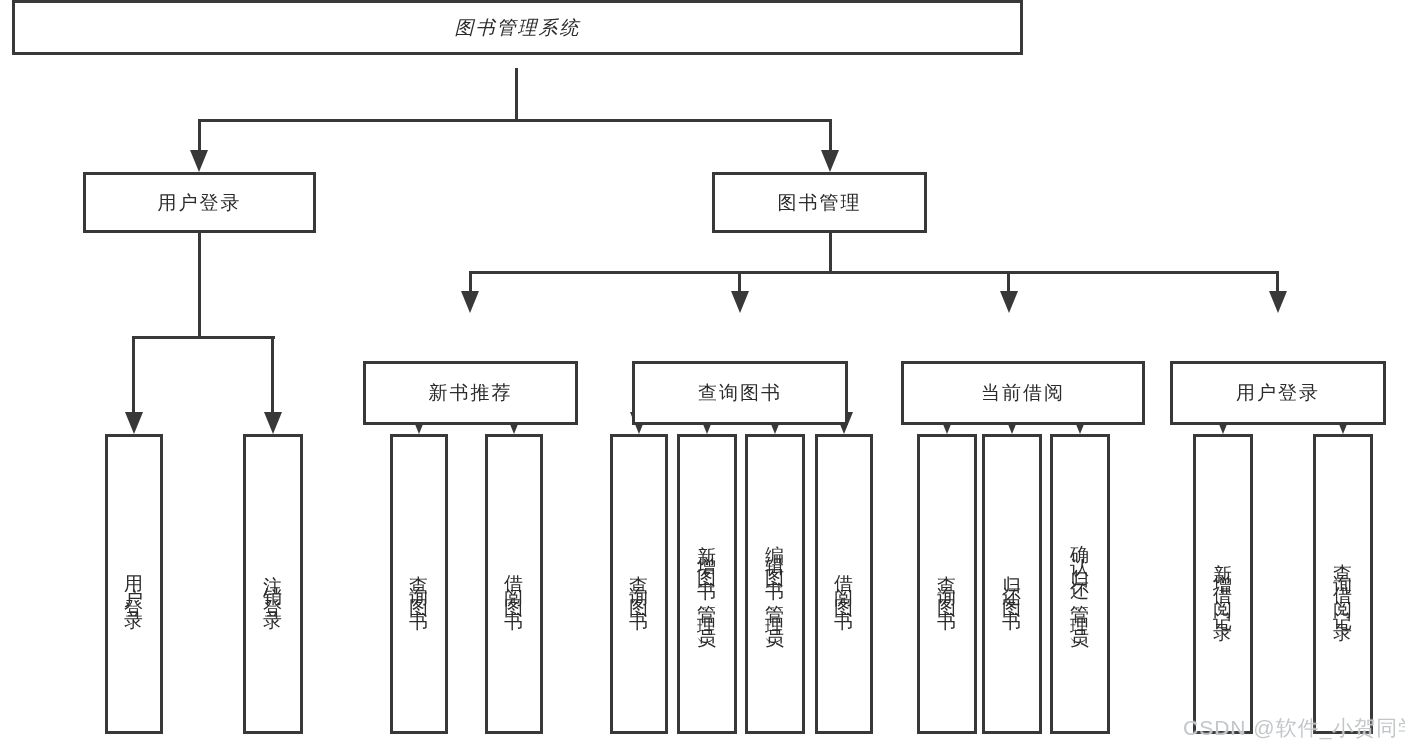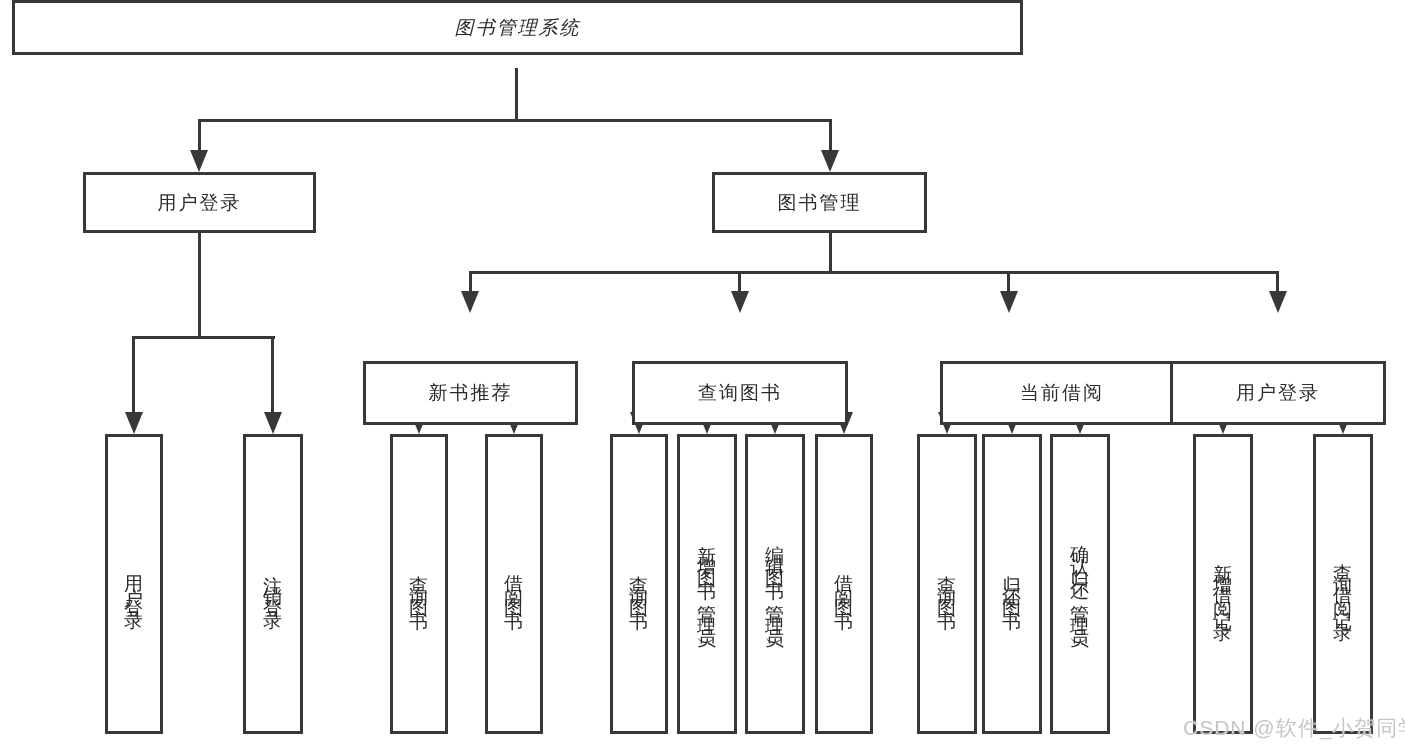--- a/index.html
+++ b/index.html
@@ -100,21 +100,21 @@
   <div class="node lvl2 hnode" style="left:712px;width:215px">
     <span>图书管理</span>
   </div>
 
   <div class="node lvl3 hnode" style="left:363px;width:215px">
     <span>新书推荐</span>
   </div>
   <div class="node lvl3 hnode" style="left:632px;width:216px">
     <span>查询图书</span>
   </div>
-  <div class="node lvl3 hnode" style="left:940px;width:244px">
+  <div class="node lvl3 hnode" style="left:901px;width:244px">
     <span>当前借阅</span>
   </div>
   <div class="node lvl3 hnode" style="left:1170px;width:216px">
     <span>用户登录</span>
   </div>
 
   <div class="node leaf" style="left:105px;width:58px">
     <span class="vtext">用户登录</span>
   </div>
   <div class="node leaf" style="left:243px;width:60px">

